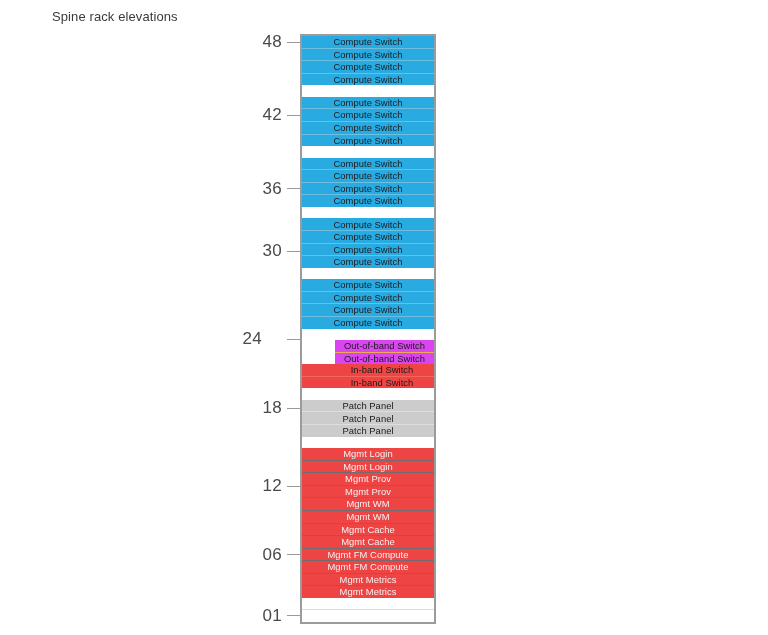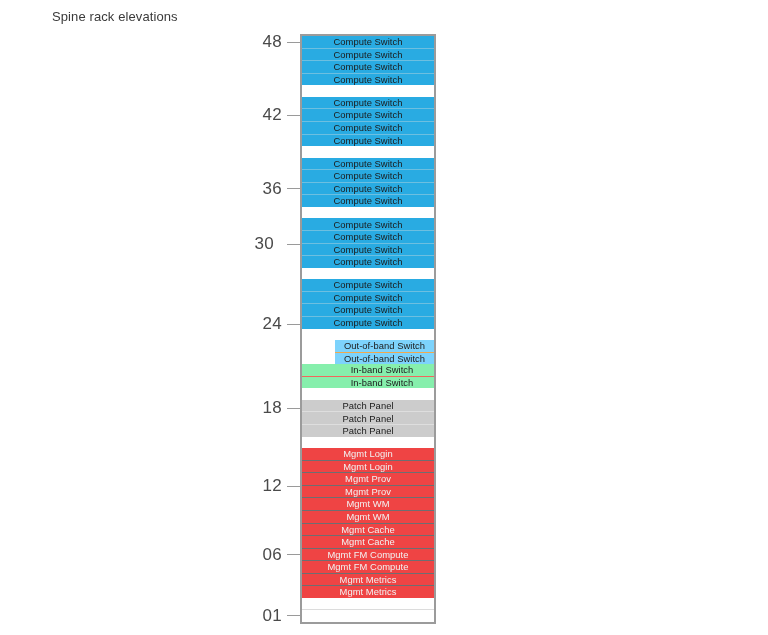--- a/index.html
+++ b/index.html
@@ -112,29 +112,29 @@
   .u-compute {
     background: #29abe2;
     border-top: 1px solid #6dbfe0;
   }
   .u-compute-first {
     border-top: none;
   }
   .u-compute .rack-unit-label { color: #1b1b1b; }
 
   .u-oob {
-    background: #7dd3fc;
+    background: #d946ef;
     border-top: 1px solid #f0a94e;
     margin-left: 33px;
   }
   .u-oob-first { border-top: none; }
   .u-oob .rack-unit-label { color: #1b1b1b; }
 
   .u-inband {
-    background: #86efac;
+    background: #ef4444;
     border-top: 1px solid #f2675c;
     padding-left: 28px;
   }
   .u-inband-first { border-top: none; }
   .u-inband .rack-unit-label { color: #1b1b1b; }
 
   .u-patch {
     background: #cccccc;
     border-top: 1px solid #dedede;
   }
@@ -160,25 +160,25 @@
         <span class="axis-tick-mark"></span>
       </div>
       <div class="axis-tick" style="top: 80.3542px; margin-left: 30px;">
         <span class="axis-tick-label">42</span>
         <span class="axis-tick-mark"></span>
       </div>
       <div class="axis-tick" style="top: 153.604px;">
         <span class="axis-tick-label">36</span>
         <span class="axis-tick-mark"></span>
       </div>
-      <div class="axis-tick" style="top: 209px; gap: 8px;">
+      <div class="axis-tick" style="top: 216px;">
         <span class="axis-tick-label">30</span>
         <span class="axis-tick-mark"></span>
       </div>
-      <div class="axis-tick" style="top: 289px;">
+      <div class="axis-tick" style="top: 304px; gap: 20px;">
         <span class="axis-tick-label">24</span>
         <span class="axis-tick-mark"></span>
       </div>
       <div class="axis-tick" style="top: 373.354px;">
         <span class="axis-tick-label">18</span>
         <span class="axis-tick-mark"></span>
       </div>
       <div class="axis-tick" style="top: 451px;">
         <span class="axis-tick-label">12</span>
         <span class="axis-tick-mark"></span>

